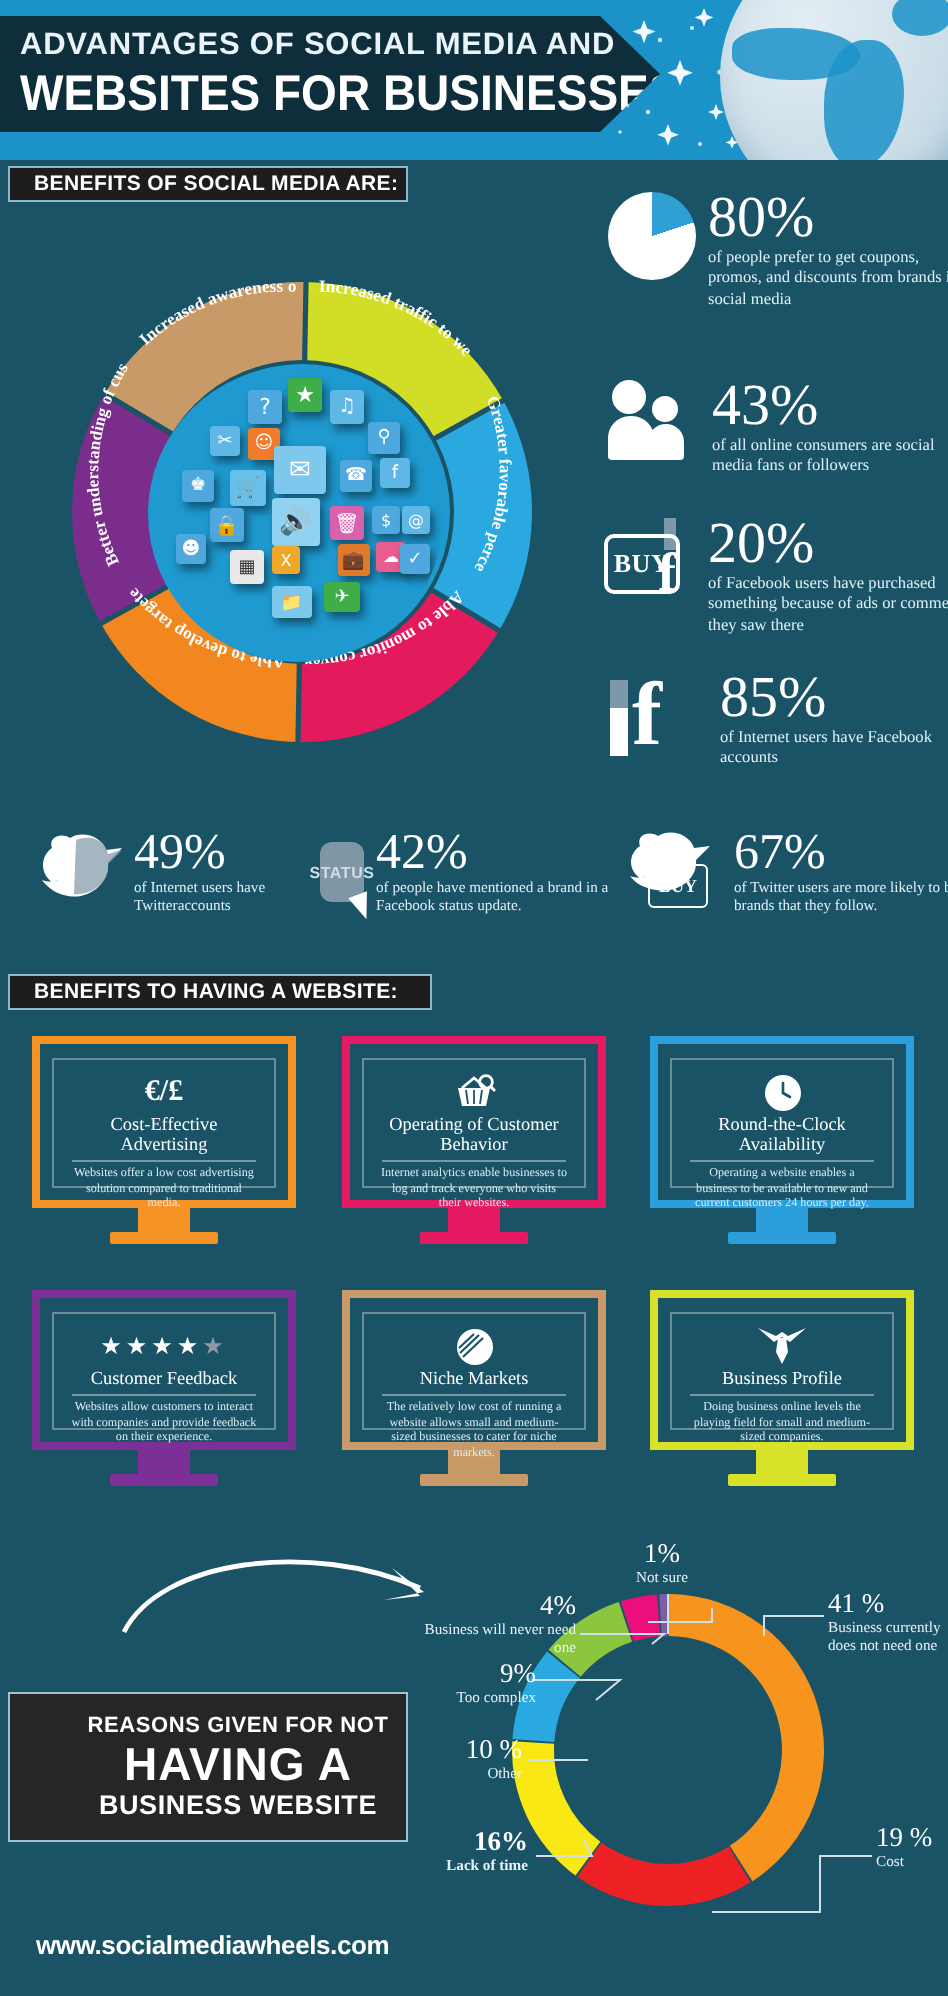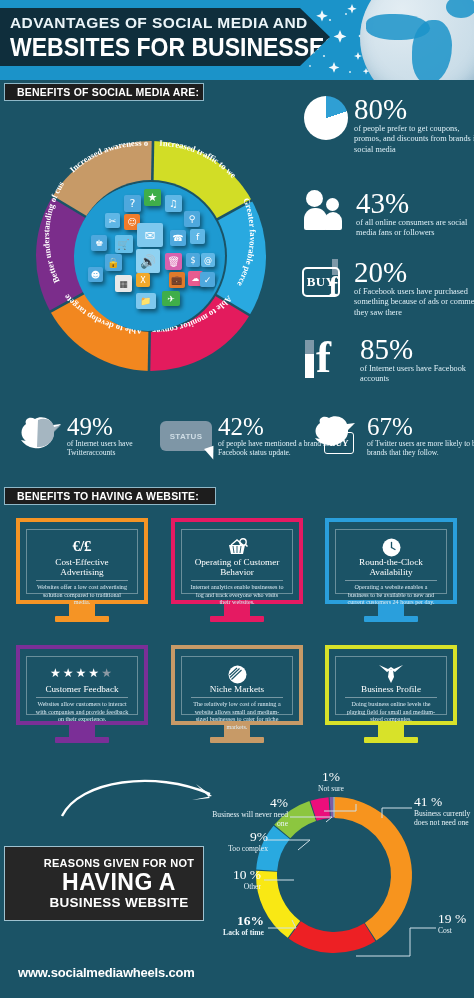--- a/index.html
+++ b/index.html
@@ -101,21 +101,21 @@
   }
 
   
   .mrow { position:absolute; display:flex; align-items:flex-start; }
   .mrow .pct { font-family:"Liberation Serif", serif; font-size:25px; color:#fff; line-height:23px; }
   .mrow .desc { font-size:7.6px; color:#e0f0f7; line-height:9.4px; margin-top:1px; }
   #m49 { left:18px; top:415px; }
   #m42 { left:160px; top:415px; }
   #m67 { left:310px; top:415px; }
   .status-chip {
-    width:52px; height:30px; border-radius:6px; background:#7e96a6;
+    width:22px; height:30px; border-radius:6px; background:#7e96a6;
     color:#cfdde5; font-family:"Liberation Sans", sans-serif; font-weight:bold;
     font-size:8px; display:flex; align-items:center; justify-content:center;
     letter-spacing:.3px; position:relative;
   }
   .cursor-arrow {
     position:absolute; right:-4px; bottom:-9px; width:0;height:0;
     border-left:5px solid transparent; border-right:5px solid transparent;
     border-bottom:13px solid #fff; transform:rotate(160deg);
   }
   .buy-sm {

